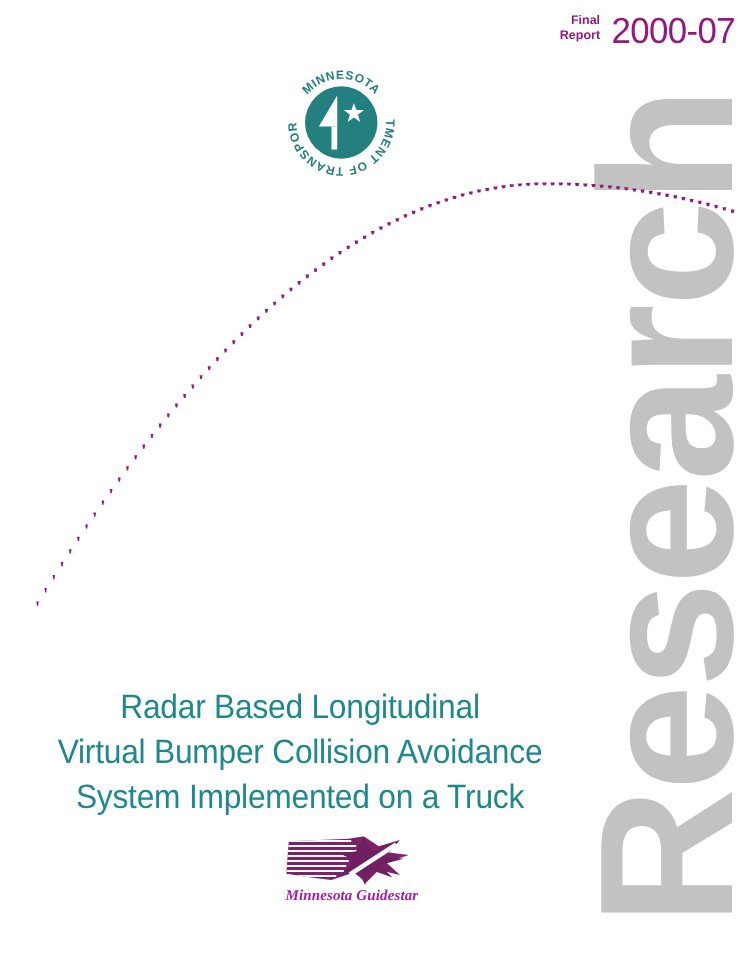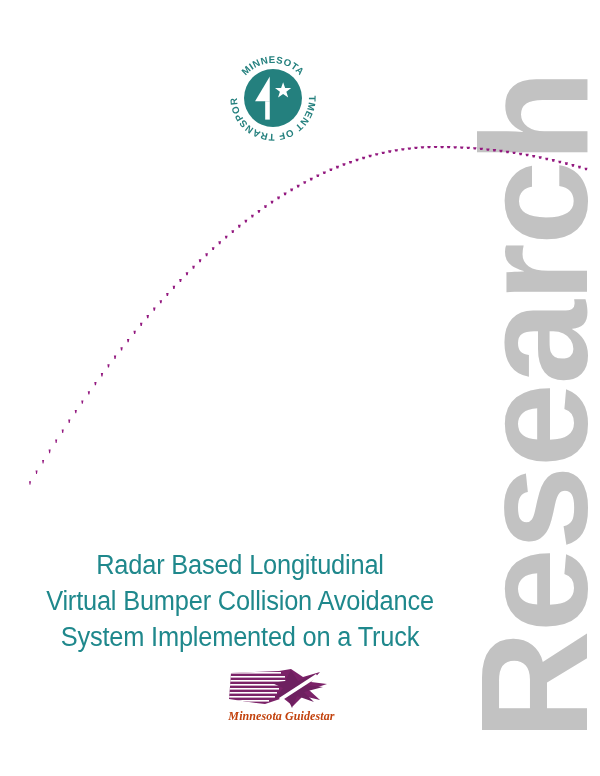--- a/index.html
+++ b/index.html
@@ -122,33 +122,40 @@
     width: 125px;
     text-align: center;
   }
   #guidestar-logo svg { display: block; width: 125px; height: 44px; }
   #guidestar-logo .gs-wordmark {
     margin-top: -3px;
     font-family: "Liberation Serif", serif;
     font-style: italic;
     font-weight: bold;
     font-size: 12px;
-    color: #c2410c;
+    color: #a21caf;
     letter-spacing: 0.1px;
   }
 </style>
 </head>
 <body>
 
 <div id="cover">
 
   <div id="research-watermark">
     <div class="rw-text">Research</div>
   </div>
 
+  <div id="report-header">
+    <div class="rh-kicker">
+      <span>Final</span>
+      <span>Report</span>
+    </div>
+    <div class="rh-number">2000-07</div>
+  </div>
 
   <div id="mndot-seal">
     <svg viewBox="0 0 100 100" xmlns="http://www.w3.org/2000/svg" aria-hidden="true">
       <defs>
         <path id="ringTop" d="M 50 50 m -38 0 a 38 38 0 0 1 76 0"></path>
         <path id="ringBottom" d="M 50 50 m 39 0 a 39 39 0 0 1 -78 0"></path>
       </defs>
 
       <g fill="#24807e" font-family="Liberation Sans, sans-serif" font-weight="bold" font-size="10.5" letter-spacing="0.6">
         <text>

